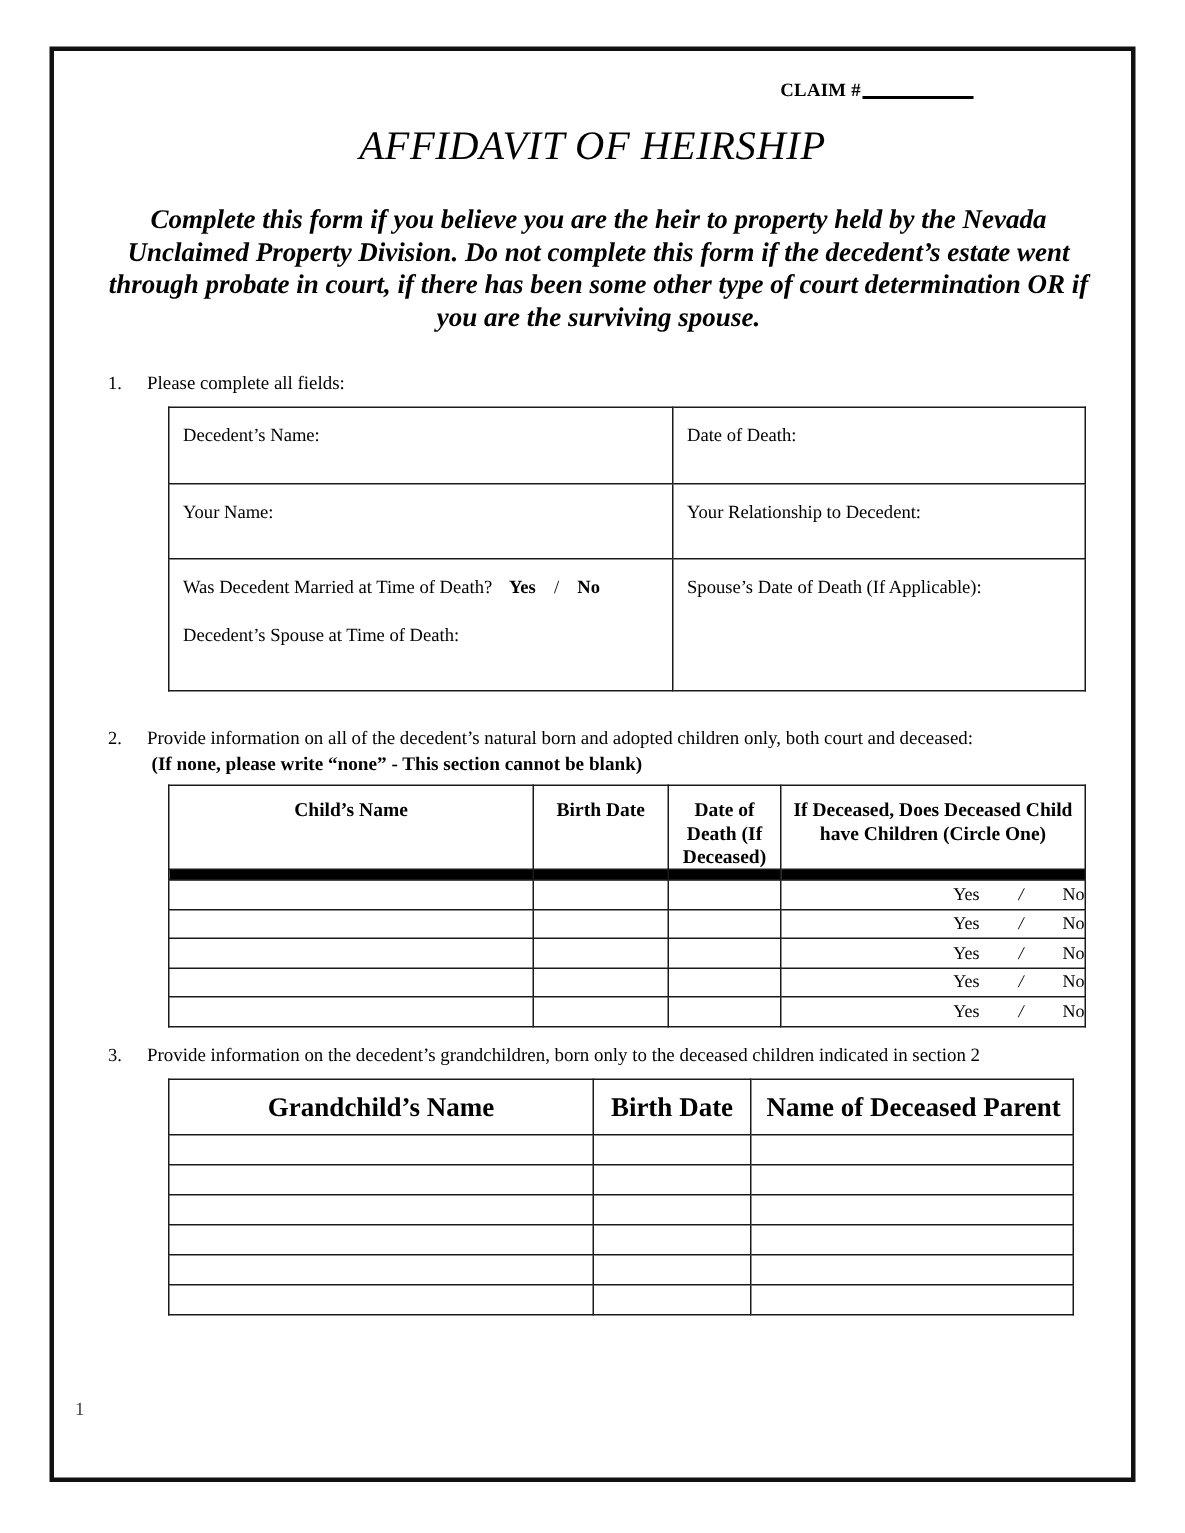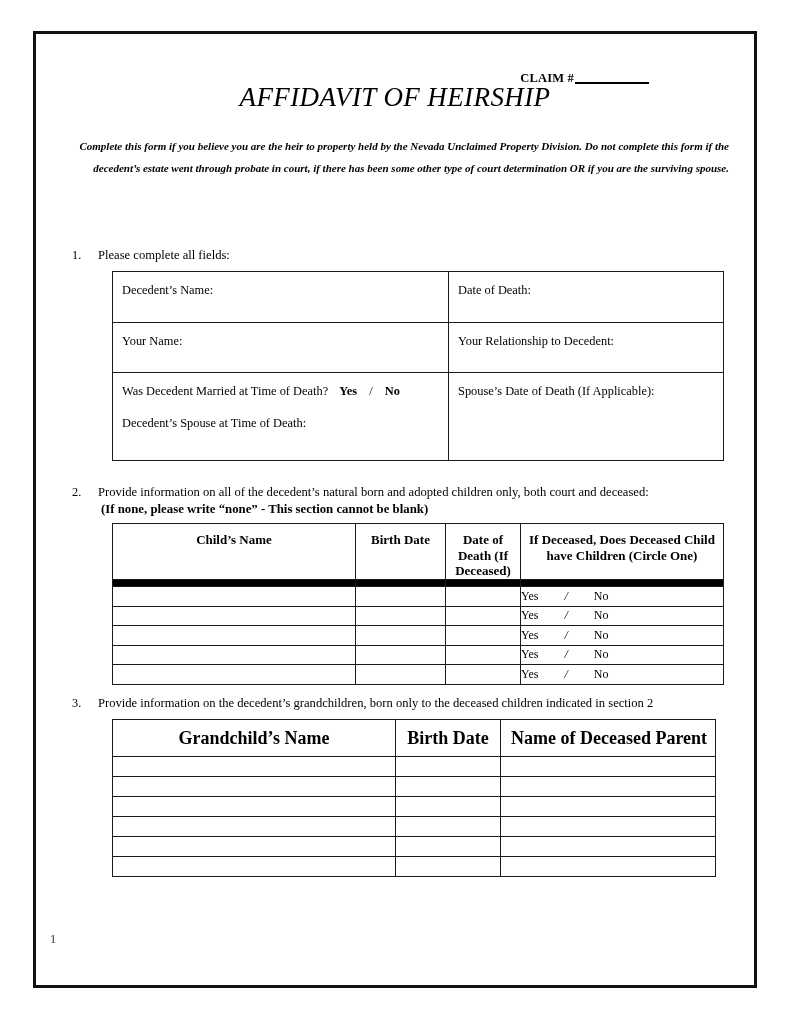--- a/index.html
+++ b/index.html
@@ -31,21 +31,21 @@
   #page-inner {
     position: relative;
     width: 100%;
     height: 100%;
   }
 
   
   .claim-row {
     position: absolute;
     left: 0;
-    top: 34px;
+    top: 17px;
     width: 100%;
     text-align: right;
     padding-right: 105px;
     box-sizing: border-box;
   }
   .claim-label {
     font-weight: bold;
     font-size: 12.5px;
     letter-spacing: 0.2px;
   }
@@ -69,24 +69,24 @@
     font-size: 27px;
     letter-spacing: 0.4px;
   }
 
   
   .intro {
     position: absolute;
     left: 33px;
     top: 102px;
     width: 660px;
-    text-align: right;
+    text-align: center;
     font-style: italic;
     font-weight: bold;
-    font-size: 11px;
+    font-size: 18px;
     line-height: 21.5px;
   }
 
   
   .section {
     position: absolute;
     left: 0;
     width: 100%;
   }
   .sec-head {
@@ -151,21 +151,21 @@
     background: #000000;
     border-left: 1.4px solid #000;
     border-right: 1.4px solid #000;
     border-top: 1.4px solid #000;
     border-bottom: 1.4px solid #000;
     padding: 0;
   }
   #tbl-sec2 tbody tr.data-row { height: 19.5px; }
   #tbl-sec2 tbody tr.data-row td { padding: 0; }
   .yn-cell {
-    text-align: left;
+    text-align: right;
     font-size: 12px;
     vertical-align: middle !important;
     padding: 0 !important;
   }
   .yn-cell .yn-yes { display:inline-block; }
   .yn-cell .yn-slash { display:inline-block; padding: 0 26px; font-style: italic; }
   .yn-cell .yn-no { display:inline-block; }
 
   
   #tbl-sec3 { width: 603px; margin-top: 7px; }

